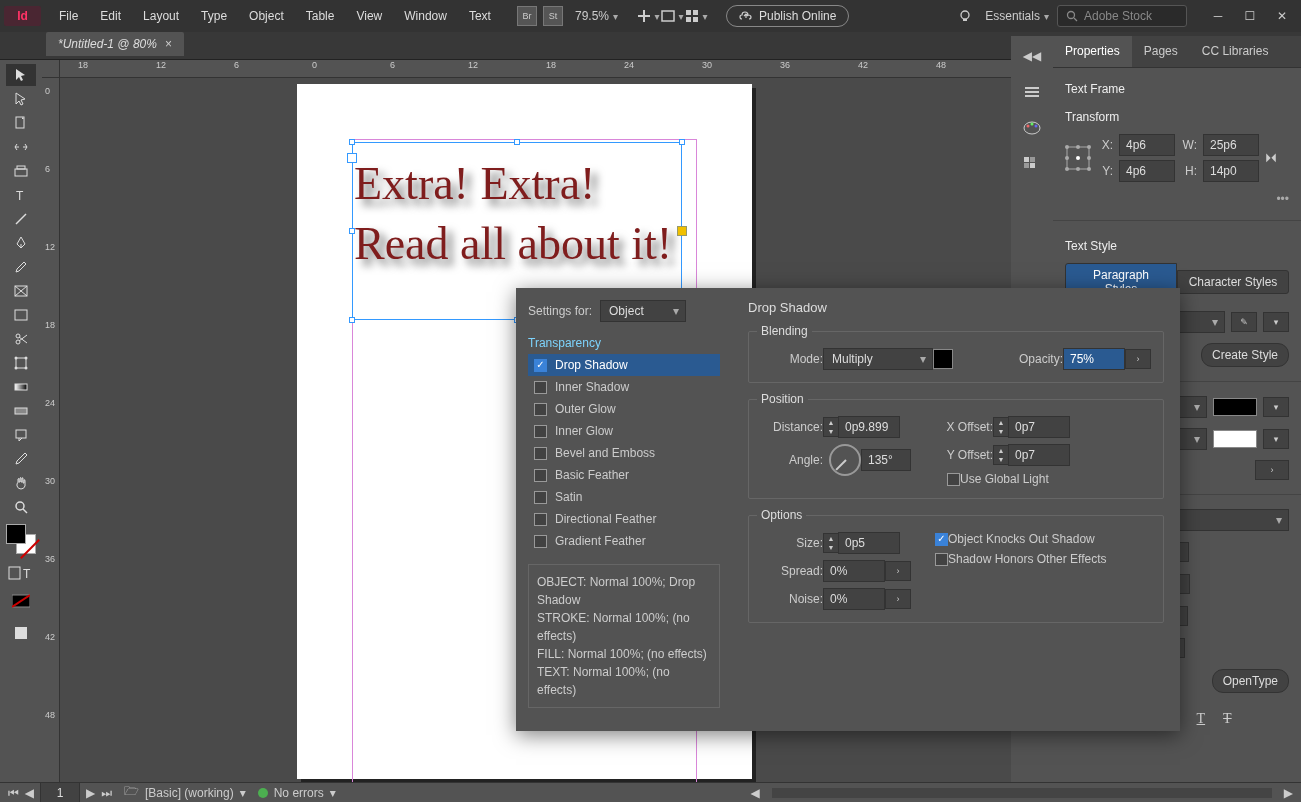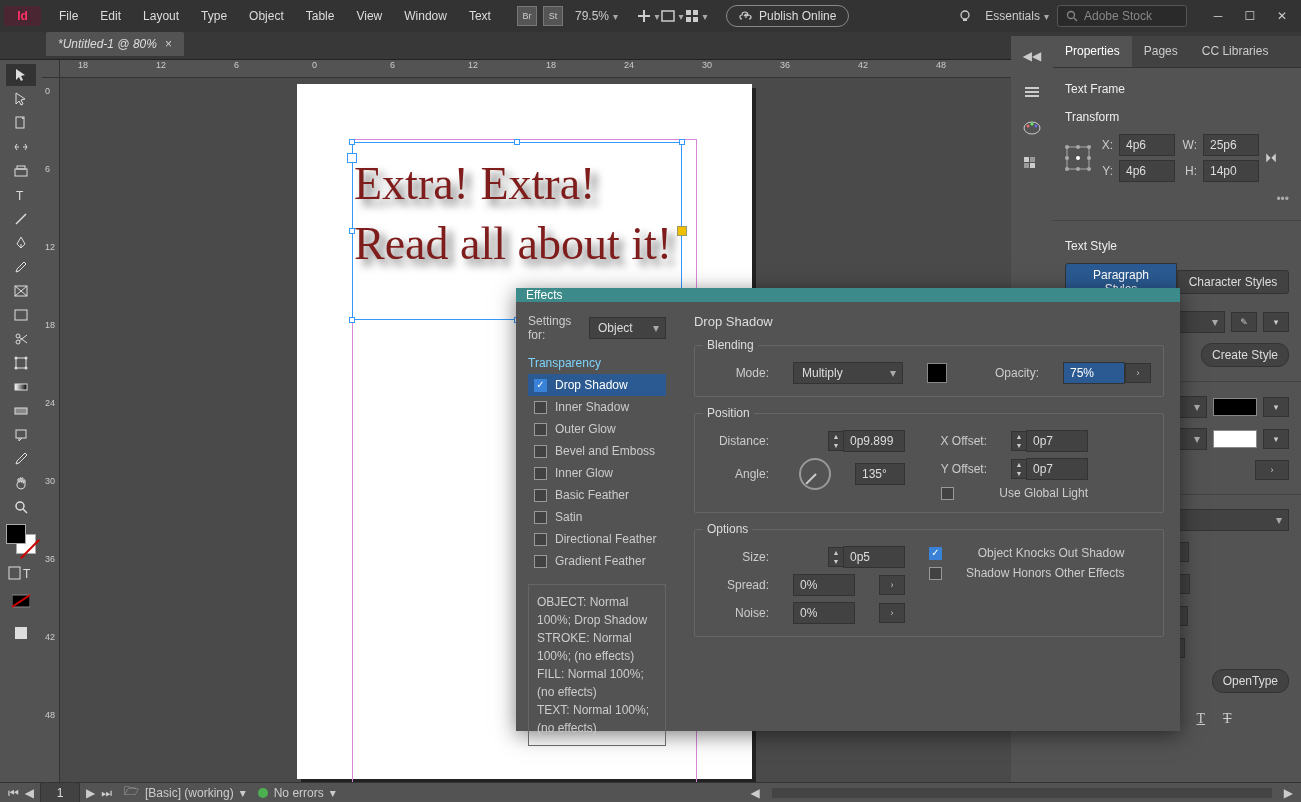--- a/index.html
+++ b/index.html
@@ -81,21 +81,21 @@
 .select-box::after { content:"▾";position:absolute;right:6px;top:3px;color:#aaa; }
 .eff-group-label { color:#7dd3fc;margin-bottom:4px; }
 .eff-item { display:flex;align-items:center;gap:8px;padding:4px 6px;cursor:pointer; }
 .eff-item.selected { background:#2a5a91;color:#fff; }
 .chk { width:13px;height:13px;border:1px solid #999;background:#424242;display:flex;align-items:center;justify-content:center;flex-shrink:0; }
 .chk.checked { background:#3a82d8;border-color:#3a82d8; }
 .chk.checked::after { content:"✓";color:#fff;font-size:10px;line-height:1; }
 .summary-box { border:1px solid #666;padding:8px;margin-top:12px;font-size:11px;color:#ccc;line-height:1.5; }
 .fieldset { border:1px solid #666;border-radius:2px;padding:10px 12px 12px;position:relative;margin-top:6px; }
 .fieldset .legend { position:absolute;top:-8px;left:8px;background:#535353;padding:0 4px;color:#ddd; }
-.field-row { display:flex;align-items:center;gap:24px;margin-top:6px;justify-content:space-between; }
+.field-row { display:flex;align-items:center;gap:0;margin-top:6px; }
 .fr-label { text-align:right;color:#ccc;width:62px; }
 .spinner-input { display:flex;align-items:center; }
 .spin-btns { display:flex;flex-direction:column;background:#424242;border:1px solid #333;border-right:none; }
 .spin-btns span { width:14px;height:9px;display:flex;align-items:center;justify-content:center;font-size:7px;color:#ccc;cursor:pointer; }
 .sp-input { background:#424242;border:1px solid #333;color:#ddd;padding:3px 6px;width:62px; }
 .sp-input.hl { background:#2a5a91;color:#fff; }
 .color-swatch { width:20px;height:20px;background:#000;border:1px solid #888;cursor:pointer; }
 .angle-dial { width:32px;height:32px;border:2px solid #999;border-radius:50%;position:relative;margin-left:6px; }
 .angle-dial::after { content:"";position:absolute;width:2px;height:14px;background:#ccc;left:14px;top:14px;transform-origin:top center;transform:rotate(45deg); }
 .dlg-footer { padding:12px 16px;display:flex;align-items:center;gap:12px; }
@@ -530,23 +530,20 @@
     <span>No errors</span>
     <span>▾</span>
   </div>
   <div style="flex:1"></div>
   <div>◀</div>
   <div style="width:500px;height:10px;background:#444"></div>
   <div>▶</div>
 </div>
 
 <div class="dialog">
-  <div class="dlg-title">
-      <span>Effects</span>
-    </div>
   <div class="dlg-body">
     <div class="dlg-left">
       <div class="settings-row">
         <span>Settings for:</span>
         <div class="select-box" style="width:86px">Object</div>
       </div>
       <div class="eff-group-label">Transparency</div>
       <div id="eff-list">
           <div class="eff-item selected">
             <div class="chk checked"></div>
@@ -555,25 +552,25 @@
           <div class="eff-item">
             <div class="chk"></div>
             <span>Inner Shadow</span>
           </div>
           <div class="eff-item">
             <div class="chk"></div>
             <span>Outer Glow</span>
           </div>
           <div class="eff-item">
             <div class="chk"></div>
-            <span>Bevel and Emboss</span>
+            <span>Inner Glow</span>
           </div>
           <div class="eff-item">
             <div class="chk"></div>
-            <span>Inner Glow</span>
+            <span>Bevel and Emboss</span>
           </div>
           <div class="eff-item">
             <div class="chk"></div>
             <span>Basic Feather</span>
           </div>
           <div class="eff-item">
             <div class="chk"></div>
             <span>Satin</span>
           </div>
           <div class="eff-item">

